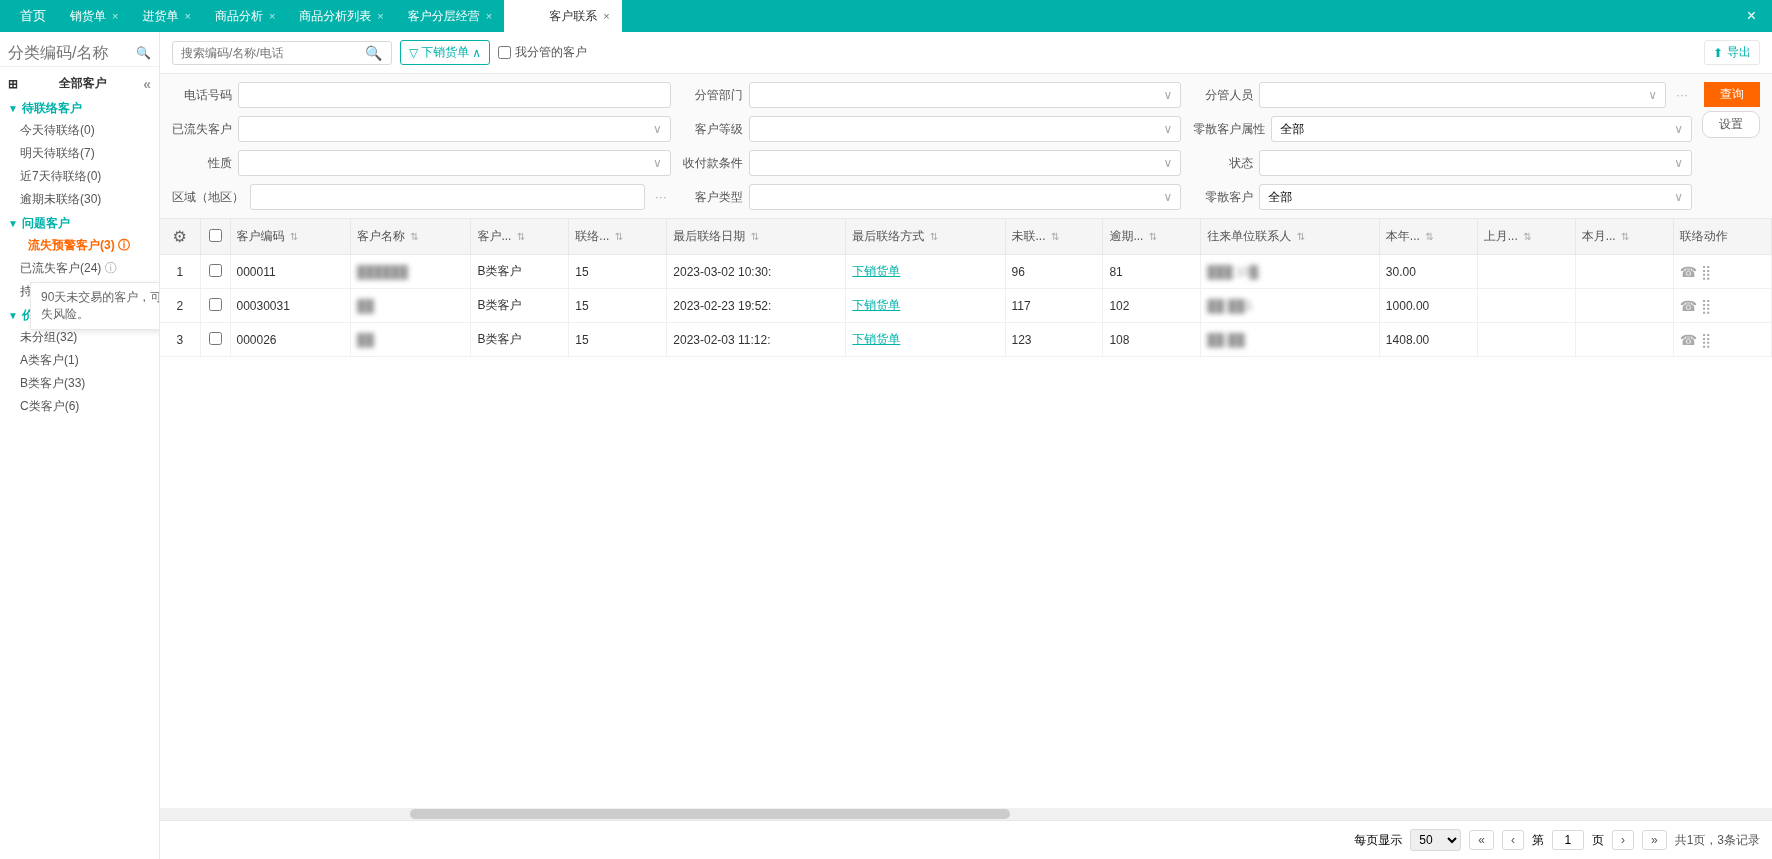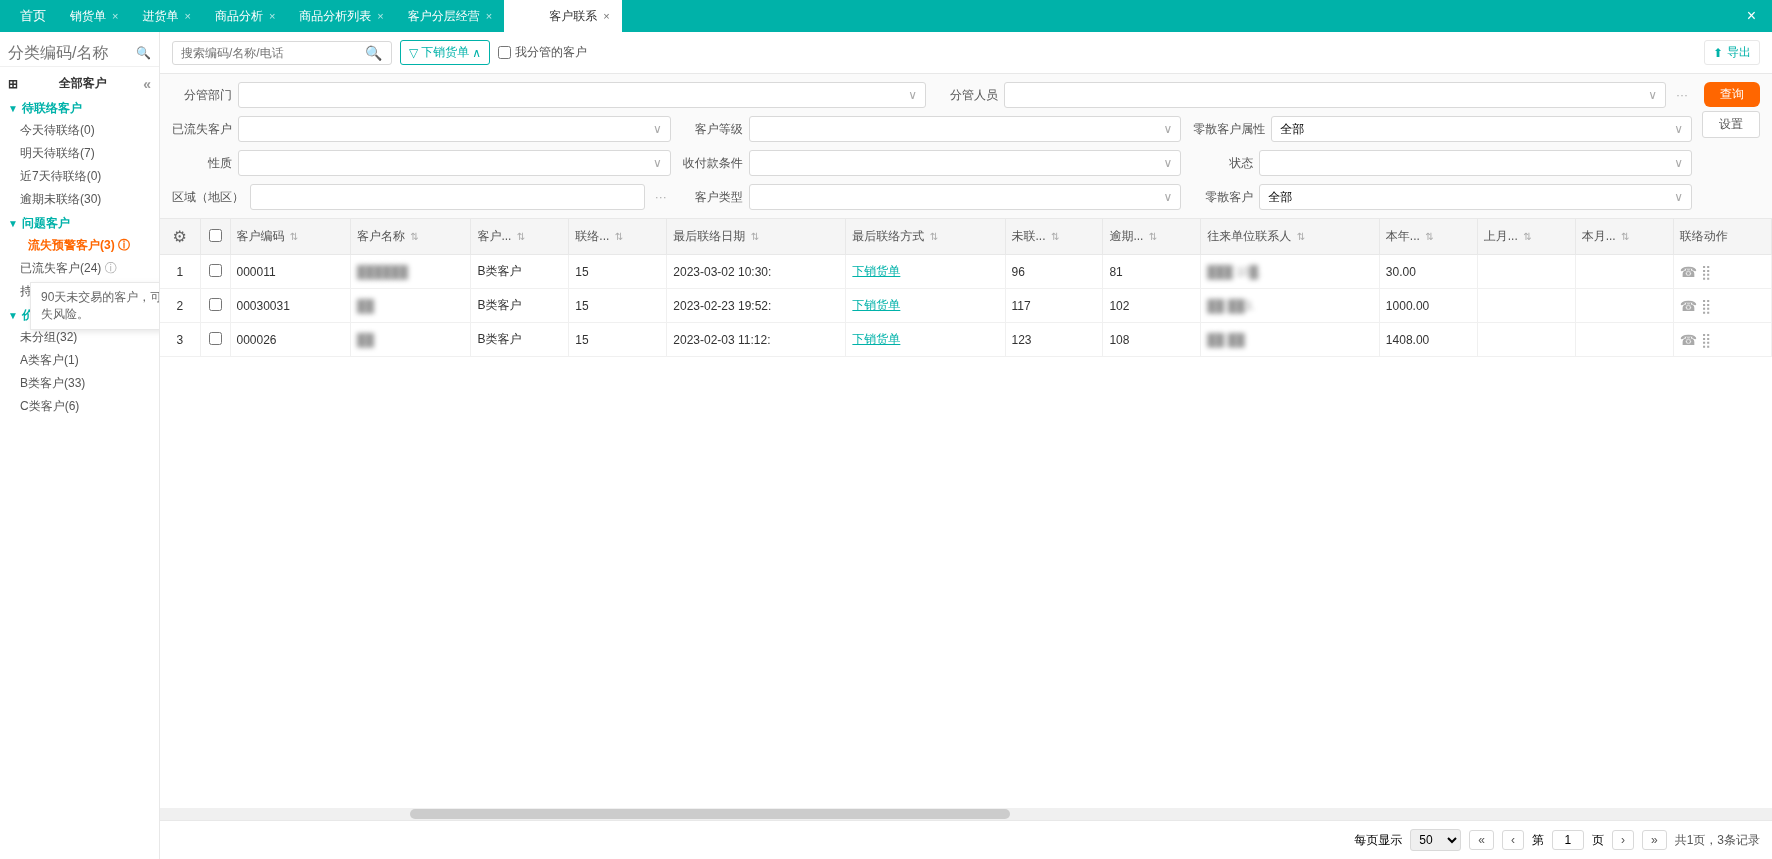--- a/index.html
+++ b/index.html
@@ -218,30 +218,30 @@
       align-items: center;
       justify-content: space-between;
       cursor: pointer;
     }
     .filter-select .arrow { color: #aaa; }
     .filter-dots { color: #aaa; cursor: pointer; padding: 0 4px; }
     .query-btn {
       background: #ff6600;
       color: white;
       border: none;
-      border-radius: 6px;
+      border-radius: 0;
       padding: 4px 16px;
       cursor: pointer;
       font-size: 12px;
     }
     .settings-btn {
       background: white;
       color: #555;
       border: 1px solid #d9d9d9;
-      border-radius: 3px;
+      border-radius: 9px;
       padding: 4px 16px;
       cursor: pointer;
       font-size: 12px;
       margin-top: 4px;
     }
     .filter-actions {
       display: flex;
       flex-direction: column;
       align-items: flex-end;
       justify-content: center;
@@ -452,20 +452,24 @@
         <span>⬆</span>
         <span>导出</span>
       </div>
     </div>
 
     <div class="filter-panel">
       <div style="display:flex; gap:8px; align-items:flex-start;">
         <div style="flex:1;">
 
           <div class="filter-row">
+            <div class="filter-item">
+              <span class="filter-label">电话号码</span>
+              <input class="filter-input" style="">
+            </div>
             <div class="filter-item">
               <span class="filter-label">分管部门</span>
               <div class="filter-select">
                 <span></span>
                 <span class="arrow">∨</span>
               </div>
             </div>
             <div class="filter-item">
               <span class="filter-label">分管人员</span>
               <div class="filter-select">

